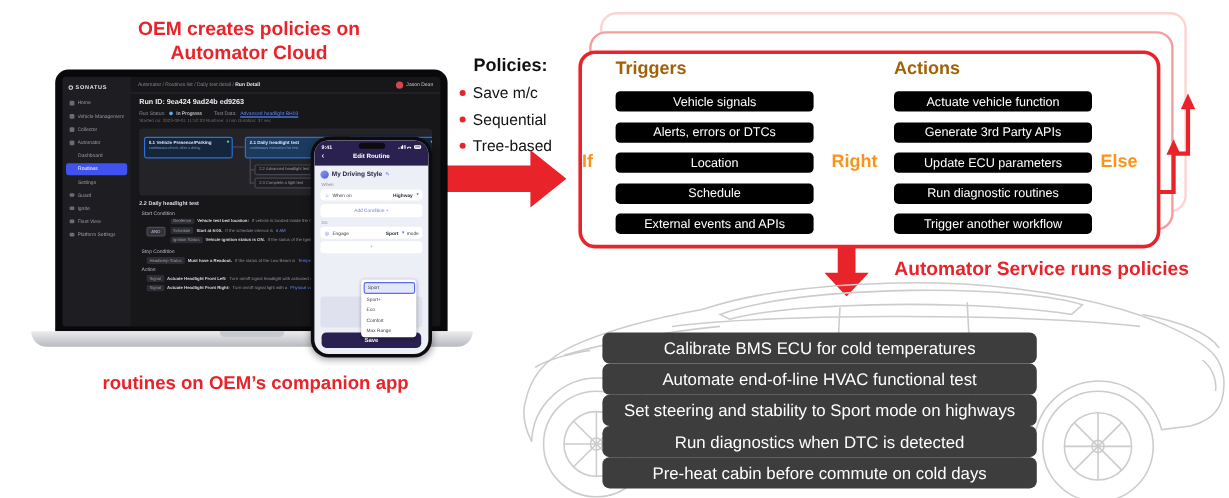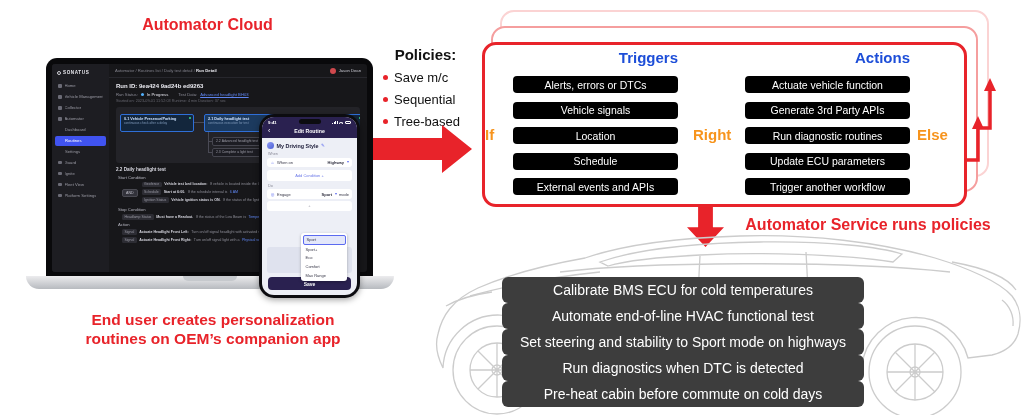--- a/index.html
+++ b/index.html
@@ -23,21 +23,21 @@
   .arrow-right { position:absolute; left:372px; top:125px; width:100px; height:48px; background:#e8232a;
     clip-path:polygon(0% 27%, 70% 27%, 70% 0%, 100% 50%, 70% 100%, 70% 73%, 0% 73%); }
   .arrow-down { position:absolute; left:687px; top:206px; width:37px; height:41px; background:#e8232a;
     clip-path:polygon(30% 0%, 70% 0%, 70% 52%, 100% 52%, 50% 100%, 0% 52%, 30% 52%); }
 
   
   .pcard { position:absolute; background:#fff; border-radius:14px; }
   .pcard.back { left:500px; top:10px; width:489px; height:167px; border:2px solid #fbd3d3; }
   .pcard.mid  { left:491px; top:26px; width:487px; height:166px; border:2px solid #f59e9e; }
   .pcard.front{ left:482px; top:42px; width:485px; height:165px; border:3px solid #e8232a; }
-  .col-head { position:absolute; top:49px; width:165px; text-align:right; font-size:15px; font-weight:bold; color:#1d4ed8; z-index:5; }
+  .col-head { position:absolute; top:49px; width:165px; text-align:left; font-size:15px; font-weight:bold; color:#a16207; z-index:5; }
   .col-head.trig { left:513px; }
   .col-head.act  { left:745px; }
   .pill-col { position:absolute; top:76px; width:165px; display:flex; flex-direction:column; gap:8.5px; z-index:5; }
   .pill-col.trig { left:513px; }
   .pill-col.act  { left:745px; }
   .bpill { height:17px; background:#000; border-radius:4px; color:#fff; font-size:10.5px;
     display:flex; align-items:center; justify-content:center; white-space:nowrap; }
   .ite { position:absolute; top:126px; font-size:15px; font-weight:bold; color:#f7941d; z-index:5; }
   .ite.if { left:485px; } .ite.then { left:693px; } .ite.else { left:917px; }
 
@@ -176,20 +176,21 @@
         <circle cx="497" cy="370" r="5"></circle>
       <path d="M497 343 L497 397 M470 370 L524 370 M478 351 L516 389 M516 351 L478 389"></path>
       <circle cx="915" cy="372" r="46"></circle>
         <circle cx="915" cy="372" r="28"></circle>
         <circle cx="915" cy="372" r="5"></circle>
       <path d="M915 344 L915 400 M887 372 L943 372 M895 352 L935 392 M935 352 L895 392"></path>
     </g>
   </svg>
 
   <div class="cap cap-oem">
+    <div>OEM creates policies on</div>
     <div>Automator Cloud</div>
   </div>
 
   <div class="laptop-screen">
     <div class="screen">
       <div class="sidebar">
         <div class="slogo">
           <span class="ldot"></span>
           <span class="ltext">SONATUS</span>
         </div>
@@ -398,21 +399,20 @@
         <div class="placeholders">
           <div class="ph"></div>
           <div class="ph"></div>
         </div>
         <div class="savebtn">Save</div>
       </div>
     </div>
   </div>
 
   <div class="cap cap-enduser">
-    <div>End user creates personalization</div>
     <div>routines on OEM’s companion app</div>
   </div>
 
   <div class="policies">
     <div class="ptitle">Policies:</div>
     <div class="prow">
         <span class="pbul"></span>
         <span class="ptext">Save m/c</span>
       </div>
     <div class="prow">
@@ -433,31 +433,31 @@
   <div class="pcard front"></div>
 
   <div class="col-head trig">Triggers</div>
   <div class="col-head act">Actions</div>
 
   <div class="ite if">If</div>
   <div class="ite then">Right</div>
   <div class="ite else">Else</div>
 
   <div class="pill-col trig">
+    <div class="bpill">Vehicle signals</div>
     <div class="bpill">Alerts, errors or DTCs</div>
-    <div class="bpill">Vehicle signals</div>
     <div class="bpill">Location</div>
     <div class="bpill">Schedule</div>
     <div class="bpill">External events and APIs</div>
   </div>
   <div class="pill-col act">
     <div class="bpill">Actuate vehicle function</div>
     <div class="bpill">Generate 3rd Party APIs</div>
+    <div class="bpill">Update ECU parameters</div>
     <div class="bpill">Run diagnostic routines</div>
-    <div class="bpill">Update ECU parameters</div>
     <div class="bpill">Trigger another workflow</div>
   </div>
 
   <svg class="elbsvg" width="1024" height="415" viewBox="0 0 1024 415">
     <path d="M966 160 H978 V128" fill="none" stroke="#e8232a" stroke-width="3.5"></path>
     <polygon points="972,129 984,129 978,116" fill="#e8232a"></polygon>
     <path d="M977 128 H990 V90" fill="none" stroke="#e8232a" stroke-width="3.5"></path>
     <polygon points="984,91 996,91 990,78" fill="#e8232a"></polygon>
   </svg>
 

